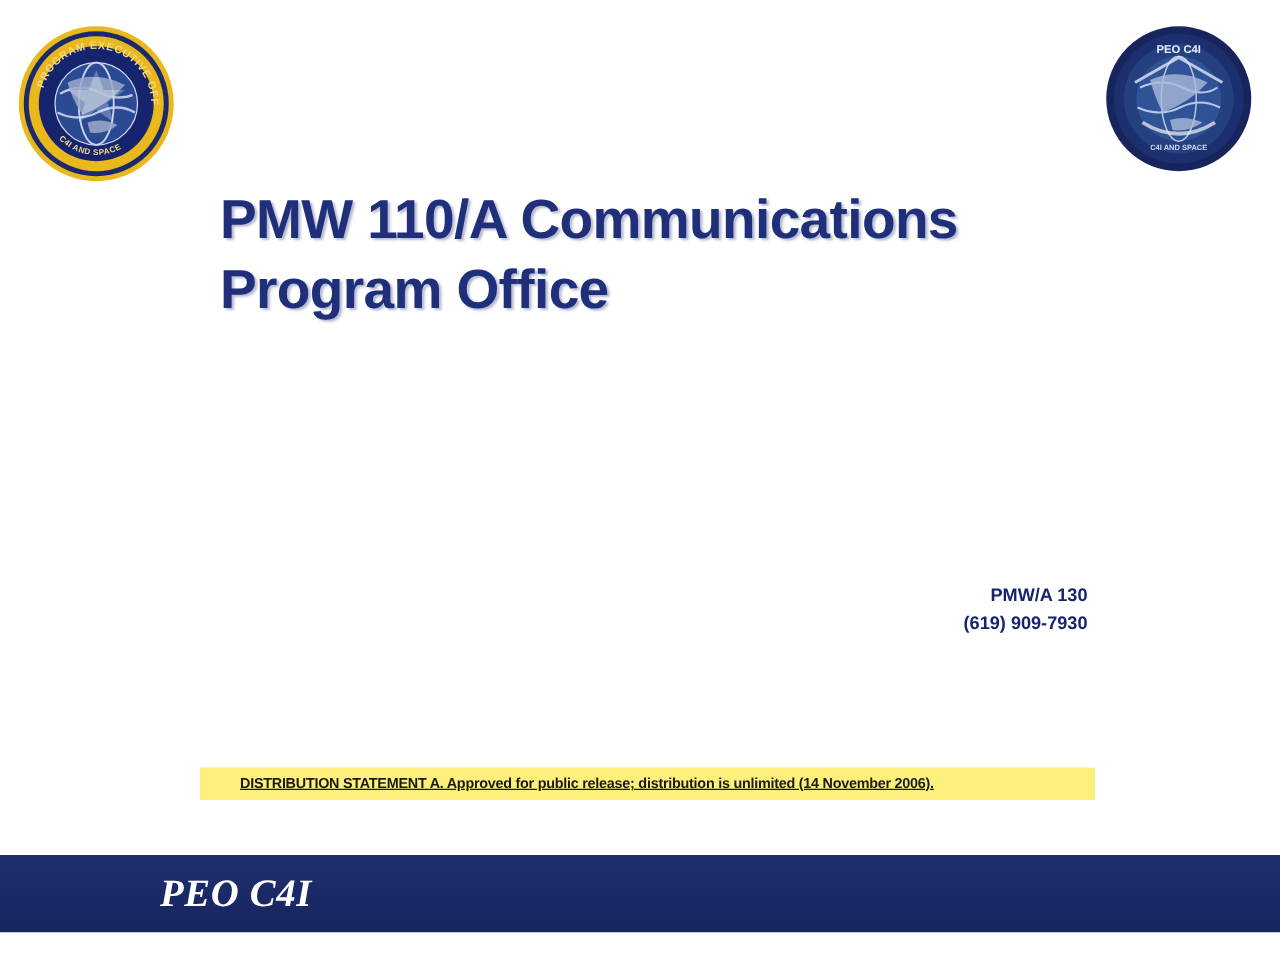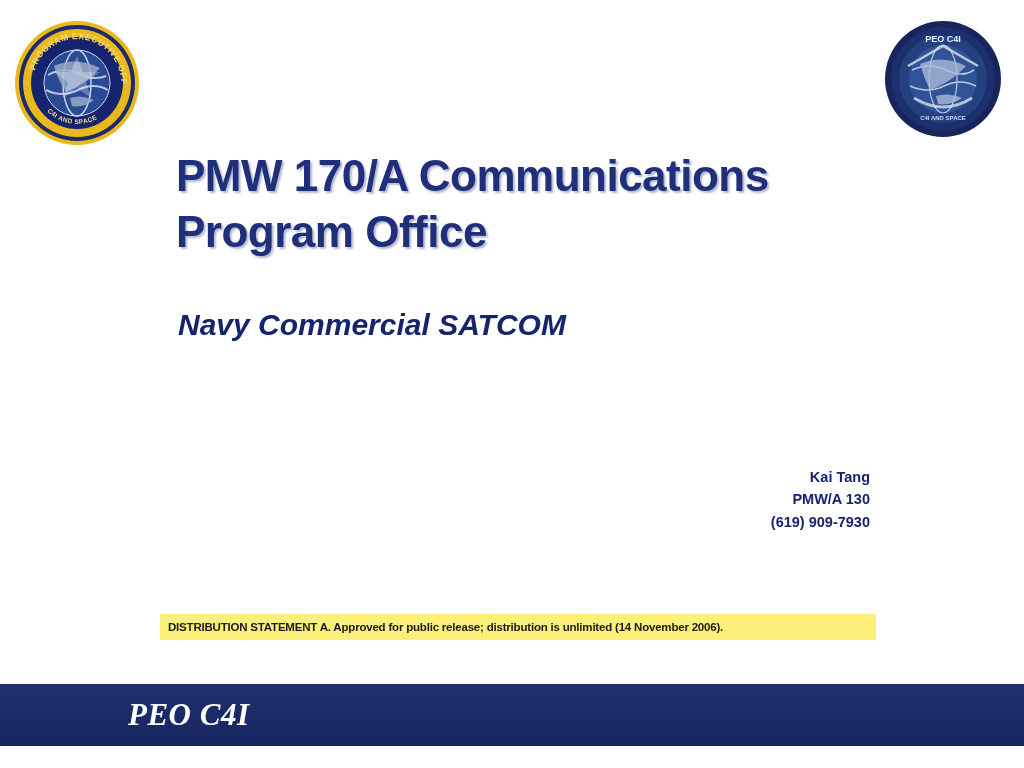--- a/index.html
+++ b/index.html
@@ -88,22 +88,23 @@
     top: 614px;
     width: 716px;
     height: 26px;
     background: #fdf07a;
     color: #1a1a1a;
     font-size: 11.5px;
     font-weight: bold;
     letter-spacing: -0.2px;
     display: flex;
     align-items: center;
-    padding-left: 8px;
+    padding-left: 32px;
     box-sizing: border-box;
+    text-decoration: underline;
   }
 
   
   .footer-bar {
     position: absolute;
     left: 0;
     top: 684px;
     width: 1024px;
     height: 62px;
     background: #1a2a6c;
@@ -172,26 +173,24 @@
       <ellipse cx="59" cy="59" rx="14" ry="34" fill="none" stroke="#b8c8e8" stroke-width="1.2"></ellipse>
       <path d="M36 44 Q58 34 82 46 Q68 62 46 70 Q40 58 36 44 Z" fill="#aab9d8" opacity="0.8"></path>
       <path d="M52 76 Q64 72 78 78 Q66 86 54 84 Z" fill="#aab9d8" opacity="0.8"></path>
       <path d="M30 78 Q59 96 88 78" fill="none" stroke="#e8e8ee" stroke-width="3" opacity="0.75"></path>
       <path d="M24 46 L59 26 L94 46" fill="none" stroke="#dfe6f4" stroke-width="2.4" opacity="0.8"></path>
       <text x="59" y="22" text-anchor="middle" font-family="Liberation Sans, sans-serif" font-size="9" font-weight="bold" fill="#e9eefb">PEO C4I</text>
       <text x="59" y="100" text-anchor="middle" font-family="Liberation Sans, sans-serif" font-size="6" font-weight="bold" fill="#cfd9f0">C4I AND SPACE</text>
     </svg>
   </div>
 
-  <div class="title-main">PMW 170/A Communications Program Office</div>
+  <div class="title-main">PMW 110/A Communications Program Office</div>
 
-  <div class="subtitle">Navy Commercial SATCOM</div>
 
   <div class="presenter">
-    <div>Kai Tang</div>
     <div>PMW/A 130</div>
     <div>(619) 909-7930</div>
   </div>
 
   <div class="distribution">DISTRIBUTION  STATEMENT  A.  Approved for public release; distribution is unlimited (14 November 2006).</div>
 
   <div class="footer-bar"></div>
   <div class="footer-accent"></div>
   <div class="footer-label">PEO C4I</div>
 

